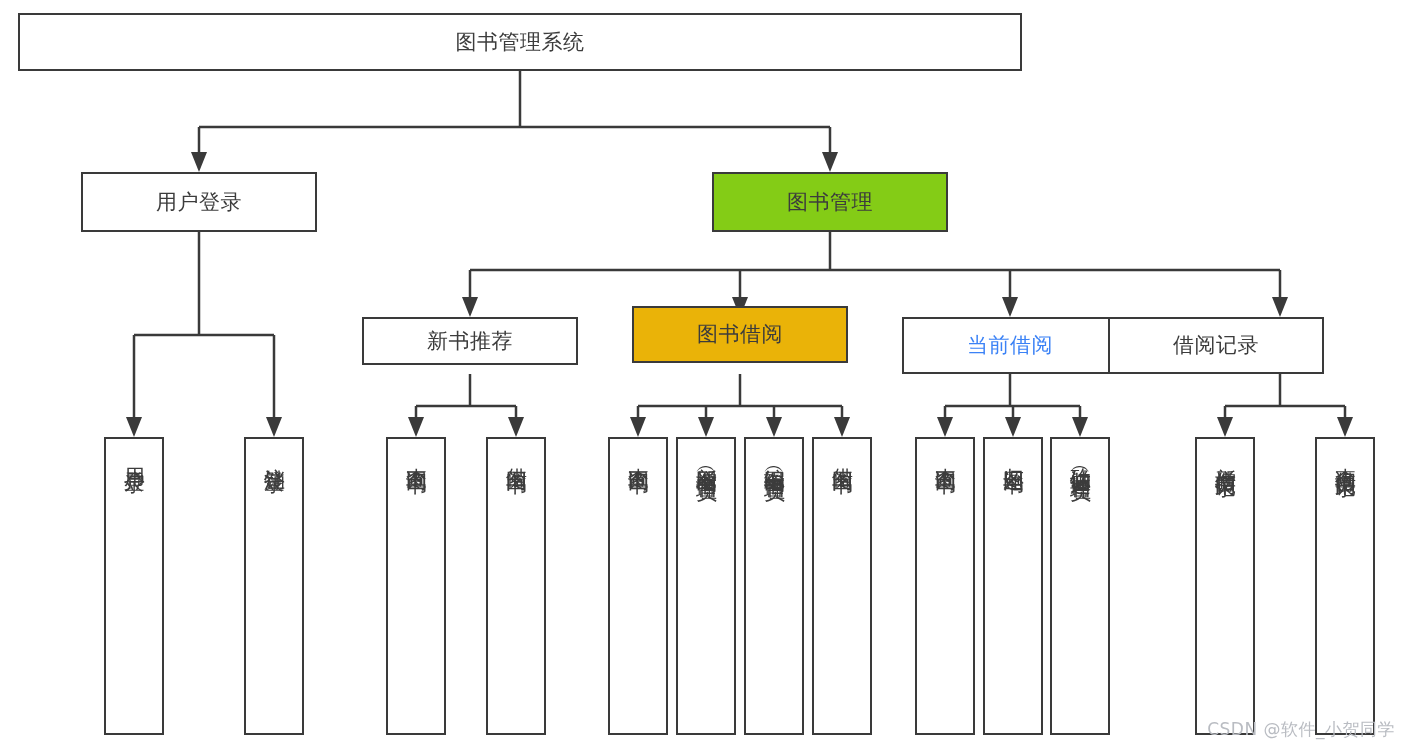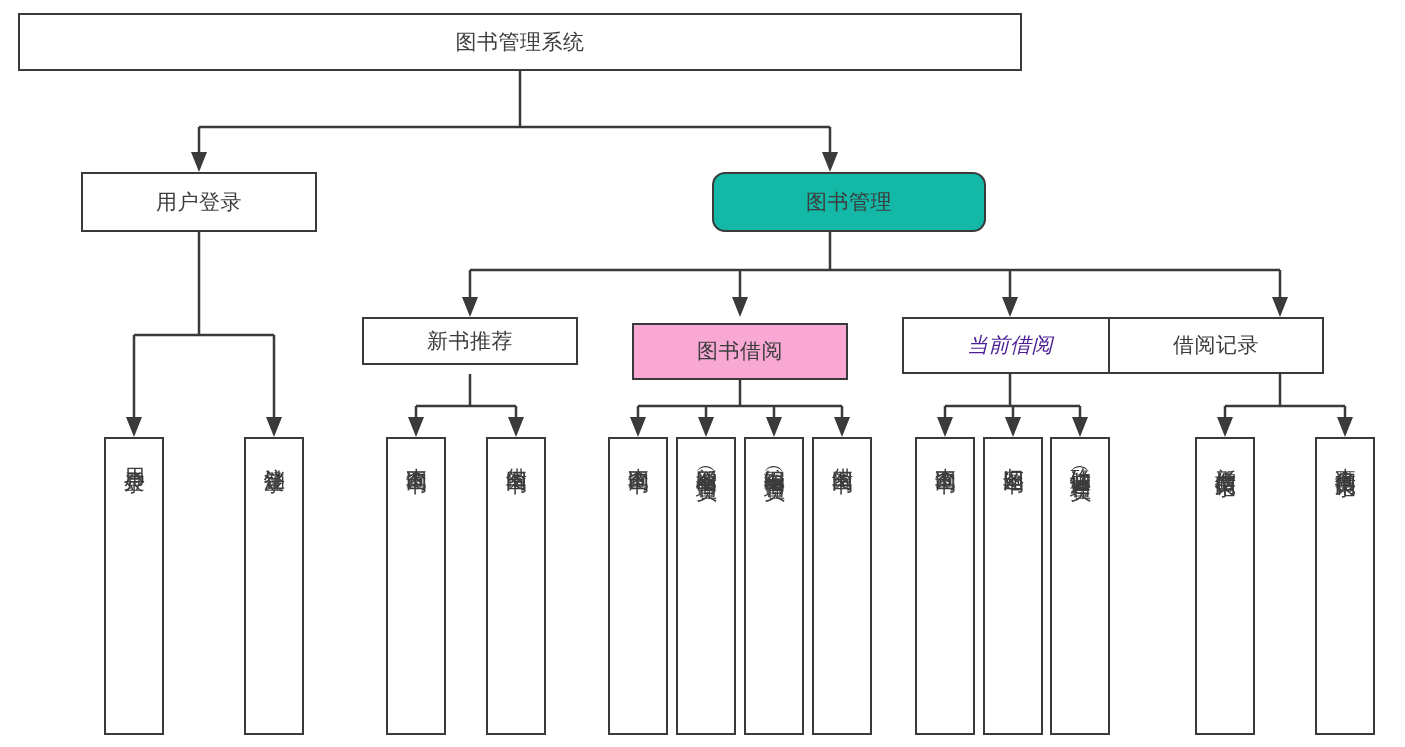--- a/index.html
+++ b/index.html
@@ -130,31 +130,31 @@
       <line x1="1345" y1="406" x2="1345" y2="421" stroke="#3a3a3a" stroke-width="2.5"></line>
       <polygon points="1337,417 1353,417 1345,437" fill="#3a3a3a"></polygon>
     </svg>
   <div id="nodes-layer">
       <div class="node-box" style="left: 18px; top: 13px; width: 1004px; height: 58px; border-color: rgb(58, 58, 58); background: rgb(255, 255, 255);">
         <span class="node-label" style="color: rgb(60, 60, 60);">图书管理系统</span>
       </div>
       <div class="node-box" style="left: 81px; top: 172px; width: 236px; height: 60px; border-color: rgb(58, 58, 58); background: rgb(255, 255, 255);">
         <span class="node-label" style="color: rgb(60, 60, 60);">用户登录</span>
       </div>
-      <div class="node-box" style="left: 712px; top: 172px; width: 274px; height: 60px; border-color: rgb(58, 58, 58); background: #14b8a6; border-radius: 13px;">
+      <div class="node-box" style="left: 712px; top: 172px; width: 236px; height: 60px; border-color: rgb(58, 58, 58); background: #84cc16;">
         <span class="node-label" style="color: rgb(60, 60, 60);">图书管理</span>
       </div>
       <div class="node-box" style="left: 362px; top: 317px; width: 216px; height: 48px; border-color: rgb(58, 58, 58); background: rgb(255, 255, 255);">
         <span class="node-label" style="color: rgb(60, 60, 60);">新书推荐</span>
       </div>
-      <div class="node-box" style="left: 632px; top: 323px; width: 216px; height: 57px; border-color: rgb(58, 58, 58); background: #f9a8d4;">
+      <div class="node-box" style="left: 632px; top: 306px; width: 216px; height: 57px; border-color: rgb(58, 58, 58); background: #eab308;">
         <span class="node-label" style="color: rgb(60, 60, 60);">图书借阅</span>
       </div>
       <div class="node-box" style="left: 902px; top: 317px; width: 216px; height: 57px; border-color: rgb(58, 58, 58); background: rgb(255, 255, 255);">
-        <span class="node-label" style="color: #4c1d95; font-style: italic;">当前借阅</span>
+        <span class="node-label" style="color: #3b82f6;">当前借阅</span>
       </div>
       <div class="node-box" style="left: 1108px; top: 317px; width: 216px; height: 57px; border-color: rgb(58, 58, 58); background: rgb(255, 255, 255);">
         <span class="node-label" style="color: rgb(60, 60, 60);">借阅记录</span>
       </div>
       <div class="node-box vertical" style="left: 104px; top: 437px; width: 60px; height: 298px; border-color: rgb(58, 58, 58); background: rgb(255, 255, 255);">
         <span class="node-label" style="color: rgb(60, 60, 60);">用户登录</span>
       </div>
       <div class="node-box vertical" style="left: 244px; top: 437px; width: 60px; height: 298px; border-color: rgb(58, 58, 58); background: rgb(255, 255, 255);">
         <span class="node-label" style="color: rgb(60, 60, 60);">注销登录</span>
       </div>
@@ -185,13 +185,14 @@
       <div class="node-box vertical" style="left: 1050px; top: 437px; width: 60px; height: 298px; border-color: rgb(58, 58, 58); background: rgb(255, 255, 255);">
         <span class="node-label" style="color: rgb(60, 60, 60);">确认归还（管理员）</span>
       </div>
       <div class="node-box vertical" style="left: 1195px; top: 437px; width: 60px; height: 298px; border-color: rgb(58, 58, 58); background: rgb(255, 255, 255);">
         <span class="node-label" style="color: rgb(60, 60, 60);">新增借阅记录</span>
       </div>
       <div class="node-box vertical" style="left: 1315px; top: 437px; width: 60px; height: 298px; border-color: rgb(58, 58, 58); background: rgb(255, 255, 255);">
         <span class="node-label" style="color: rgb(60, 60, 60);">查询借阅记录</span>
       </div>
     </div>
+  <div id="watermark">CSDN @软件_小贺同学</div>
 </div>
 
 </body></html>

